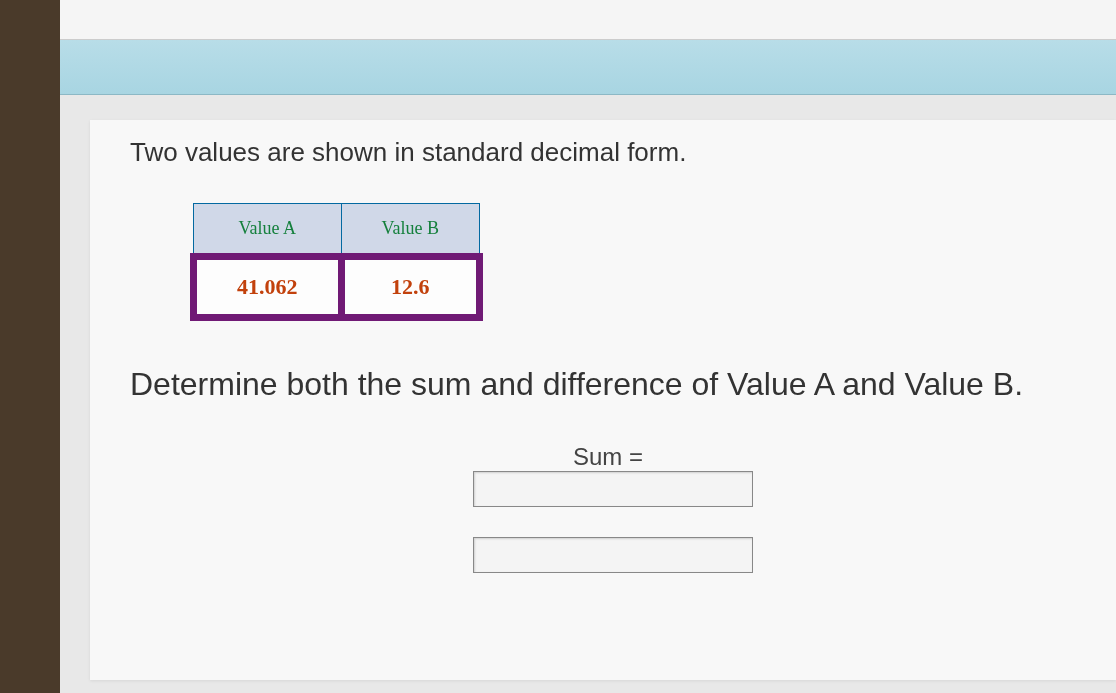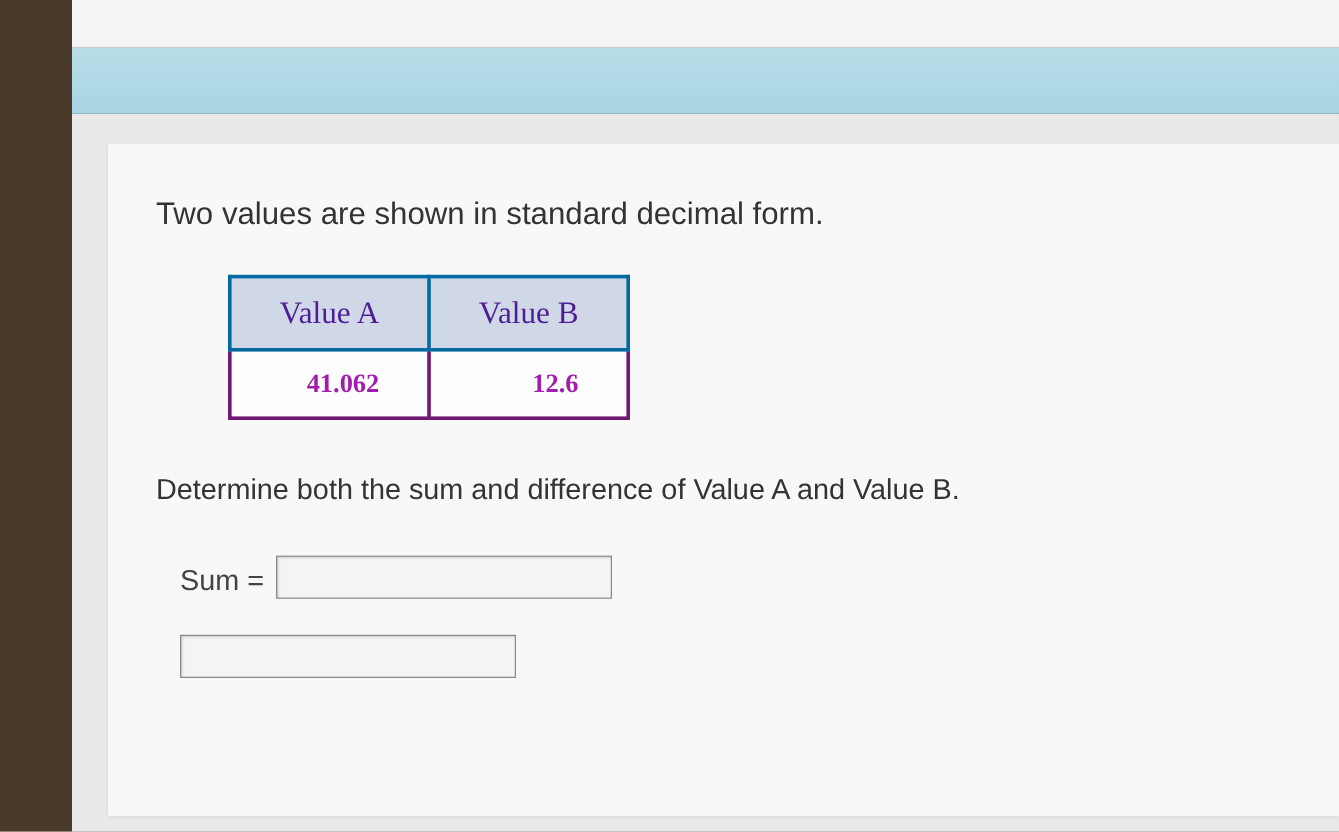--- a/index.html
+++ b/index.html
@@ -29,67 +29,68 @@
       border-bottom: 1px solid #ccc;
       position: relative;
     }
     .blue-banner {
       height: 55px;
       background: linear-gradient(to bottom, #b8dde8 0%, #a8d5e2 100%);
       border-bottom: 1px solid #8cb8c5;
     }
     .content-panel {
       margin: 25px 0 0 30px;
-      padding: 43px 40px 60px 40px;
+      padding: 17px 40px 60px 40px;
       background: #f8f8f8;
       min-height: 560px;
       box-shadow: 0 1px 3px rgba(0,0,0,0.08);
     }
     .question-text {
       font-size: 26px;
       color: #333;
       margin-bottom: 35px;
       font-weight: normal;
     }
     .value-table {
       margin-left: 60px;
       border-collapse: collapse;
       margin-bottom: 45px;
     }
     .value-table th {
       background: #d0d8e8;
-      border: 3px solid #0369a1;
+      border: 1px solid #0369a1;
       padding: 14px 40px;
-      font-size: 26px;
+      font-size: 18px;
       font-weight: normal;
       font-family: 'Times New Roman', serif;
-      color: #4c1d95;
+      color: #15803d;
       text-align: center;
     }
     .value-table td {
-      border: 3px solid #701a75;
+      border: 7px solid #701a75;
       padding: 14px 40px;
       font-size: 22px;
       font-family: 'Times New Roman', serif;
       font-weight: bold;
-      color: #a21caf;
-      text-align: right;
+      color: #c2410c;
+      text-align: center;
       background: #fdfdfd;
     }
     .instruction-text {
-      font-size: 24px;
+      font-size: 32px;
       color: #333;
       margin-bottom: 40px;
       font-weight: normal;
     }
     .answer-row {
       display: flex;
-      align-items: flex-end;
+      align-items: center;
       margin-bottom: 30px;
       margin-left: 20px;
+      flex-direction: column;
     }
     .answer-label {
       font-size: 24px;
       color: #444;
       margin-right: 10px;
     }
     .answer-input {
       height: 36px;
       width: 280px;
       border: 1px solid #888;

